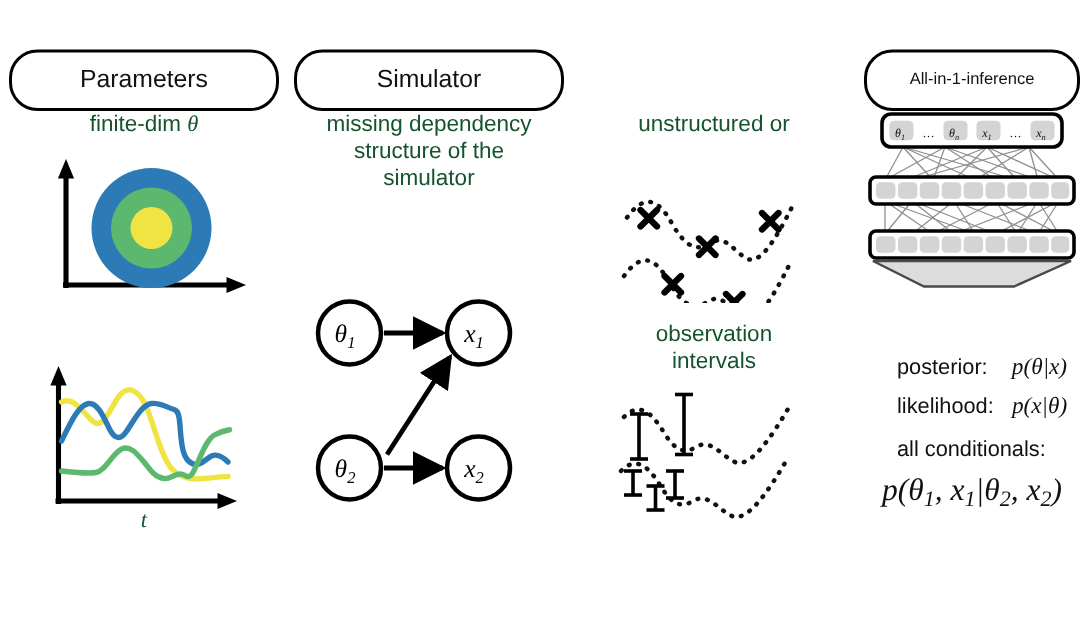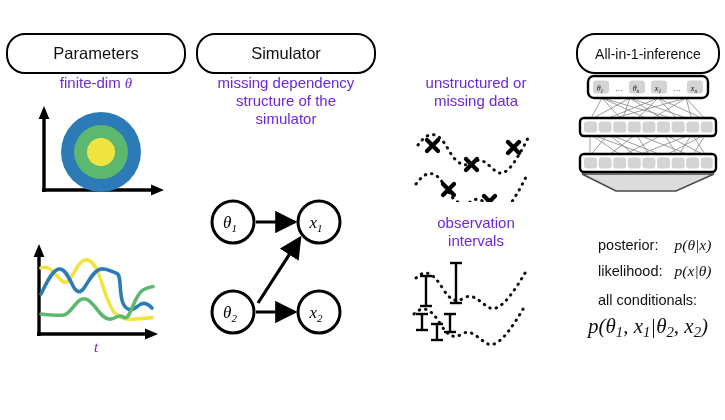--- a/index.html
+++ b/index.html
@@ -43,30 +43,30 @@
     align-items: center;
     justify-content: center;
     margin-top: 19px;
   }
   .header-label {
     font-size: 16.5px;
     line-height: 1;
     color: #111111;
     white-space: nowrap;
   }
-  .panel-col-3 .header-label { font-size: 14px; }
+  .panel-col-3 .header-label { font-size: 11px; }
 
   .caption {
     position: absolute;
     left: 0;
     width: 100%;
     text-align: center;
     font-size: 15px;
     line-height: 18px;
-    color: #6d28d9;
+    color: #14532d;
   }
   .mi { font-family: "Liberation Serif", serif; font-style: italic; }
   .mu { font-family: "Liberation Serif", serif; font-style: normal; }
   .sub {
     font-size: 0.70em;
     vertical-align: -0.28em;
     font-style: italic;
     font-family: "Liberation Serif", serif;
   }
 
@@ -189,21 +189,20 @@
           <text x="120" y="128">x<tspan font-size="11" dy="4">2</tspan></text>
         </g>
       </svg>
     </div>
   </div>
 
   <div class="panel panel-col-2">
 
 
     <div class="caption" style="top:74px;">unstructured or</div>
-    <div class="caption" style="top:92px;">missing data</div>
 
     <div class="art" style="top:122px;height:80px;">
       <svg width="180" height="80" viewBox="0 0 180 80">
         <g fill="none" stroke="#111" stroke-width="3" stroke-linecap="round" stroke-dasharray="0.5 6">
           <path d="M32,23 C43,8 52,9 62,27 C71,43 79,46 88,40 C97,34 103,45 111,50 C120,55.5 130,40 143,14"></path>
           <path d="M30,62 C41,47 50,48 60,66 C69,82 77,85 86,79 C95,73 101,84 109,89 C118,94.5 128,79 141,53"></path>
         </g>
         <g stroke="#000" stroke-width="4.2" stroke-linecap="round">
           <g>
             <line x1="41" y1="18" x2="52" y2="29"></line>

